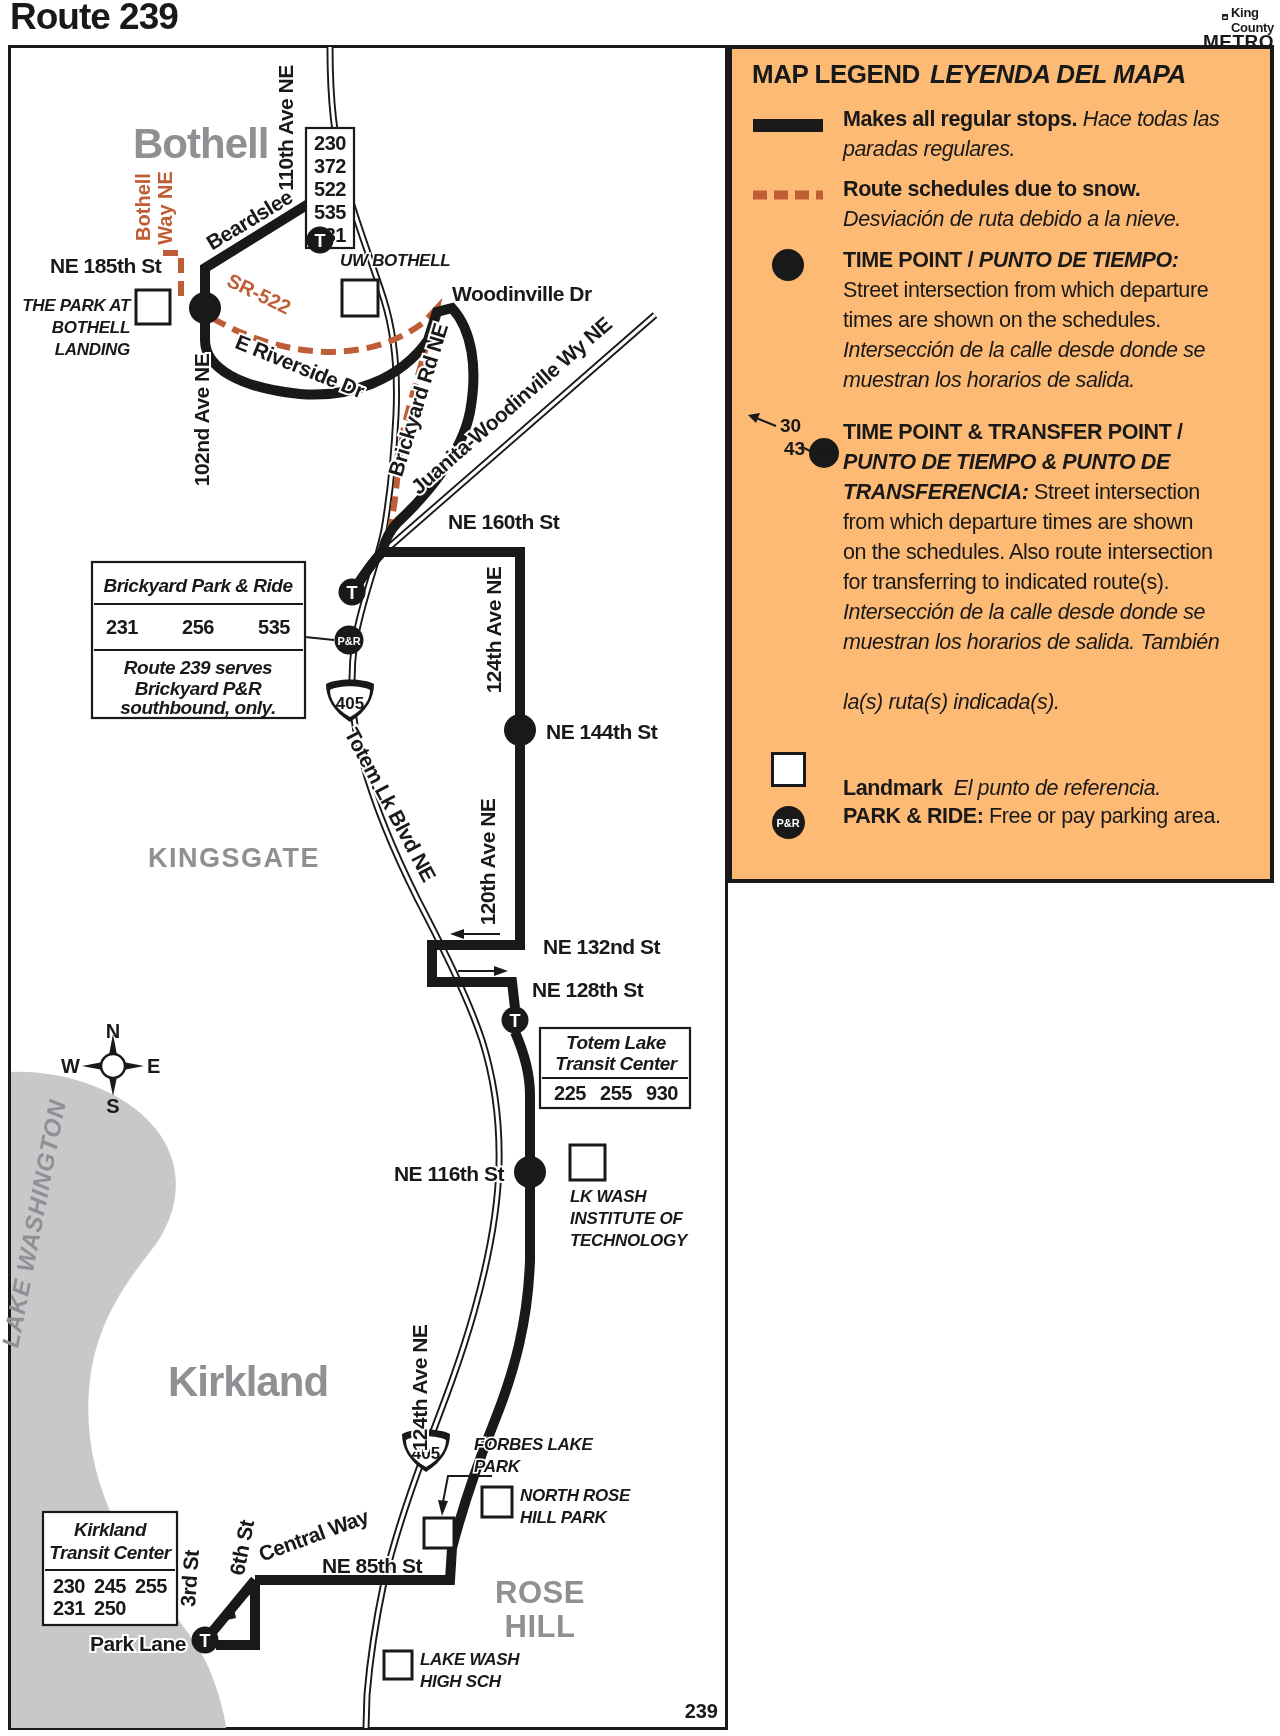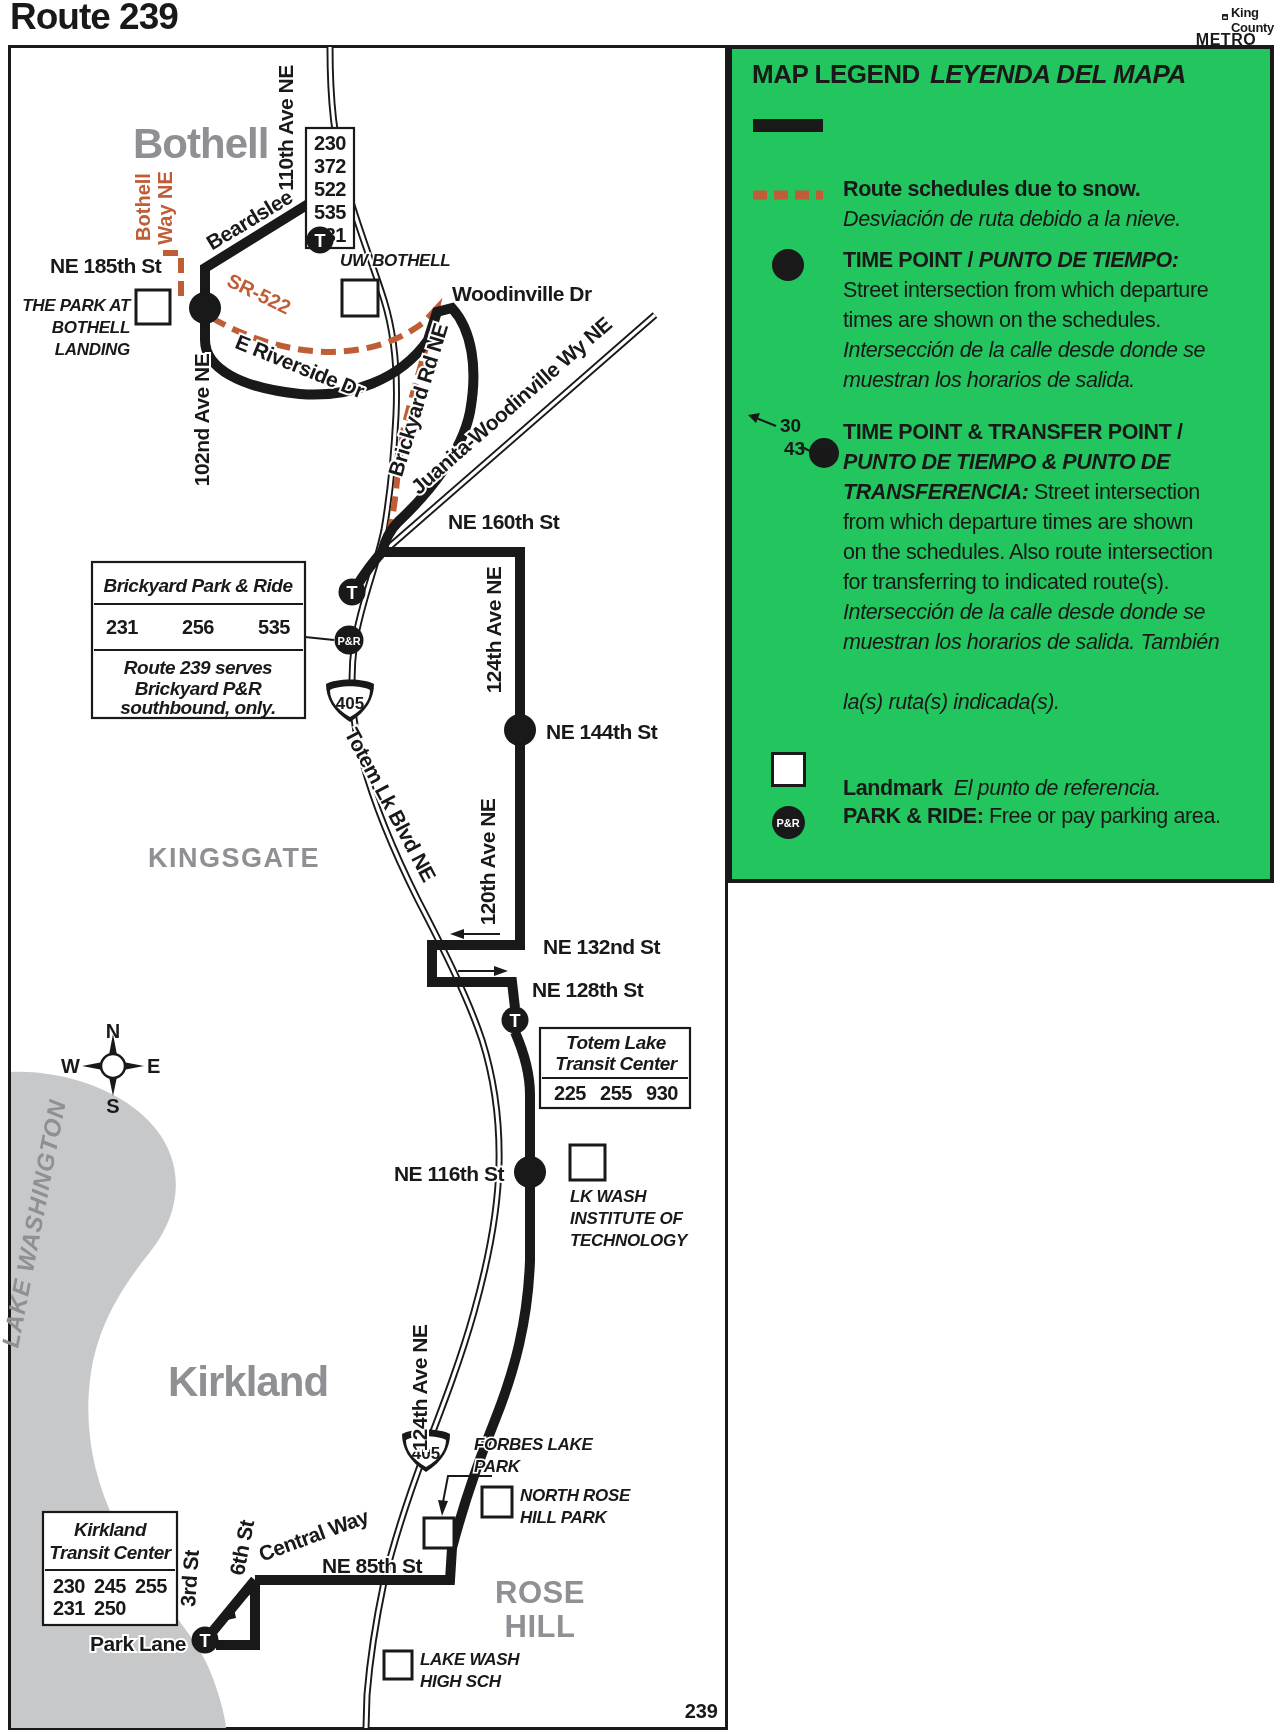--- a/index.html
+++ b/index.html
@@ -2,23 +2,23 @@
 <html><head>
 <meta charset="utf-8">
 <style>
   html,body{margin:0;padding:0;background:#fff;}
   body{width:1280px;height:1736px;position:relative;font-family:"Liberation Sans",sans-serif;color:#191919;}
   #page-title{position:absolute;left:10px;top:-4px;font-size:37px;font-weight:bold;letter-spacing:-1px;}
   
   #kc-logo{position:absolute;left:1178px;top:4px;width:96px;height:40px;}
   #kc-logo .kc-row{display:flex;align-items:flex-start;padding-left:44px;}
   #kc-logo .kc-name{font-size:13px;font-weight:bold;letter-spacing:-0.3px;margin-left:3px;margin-top:1px;}
-  #kc-logo .kc-metro{font-size:16px;font-weight:bold;letter-spacing:0.5px;text-align:center;margin-top:-4px;}
+  #kc-logo .kc-metro{font-size:19px;font-weight:bold;letter-spacing:0.5px;text-align:right;margin-top:-4px;}
   
-  #legend{position:absolute;left:728px;top:45px;width:546px;height:838px;border:4px solid #191919;background:#22c55e;box-sizing:border-box;}
+  #legend{position:absolute;left:728px;top:45px;width:546px;height:838px;border:4px solid #191919;background:#fdba74;box-sizing:border-box;}
   #legend .abs{position:absolute;}
   .lg-title{left:20px;top:10px;font-size:26px;font-weight:bold;letter-spacing:-0.5px;white-space:nowrap;}
   .lg-title .es{font-weight:bold;font-style:italic;margin-left:10px;}
   .lg-text{left:111px;width:425px;font-size:21.5px;line-height:30px;letter-spacing:-0.4px;}
   .b{font-weight:bold;}
   .i{font-style:italic;}
   .bi{font-weight:bold;font-style:italic;}
   .lg-icon{left:16px;width:80px;display:flex;justify-content:center;}
   .swatch-bar{width:70px;height:13px;background:#191919;}
   .lg-circle{width:32px;height:32px;border-radius:50%;background:#191919;}
@@ -251,20 +251,25 @@
 </div>
 
 <div id="legend">
   <div class="abs lg-title">
     <span class="b">MAP LEGEND</span><span class="es">LEYENDA DEL MAPA</span>
   </div>
 
   <div class="abs lg-icon" style="top:70px;">
       <div class="swatch-bar"></div>
     </div>
+  <div class="abs lg-text" style="top:55px;">
+    <span class="b">Makes all regular stops.</span>
+    <span class="i">Hace todas las</span><br>
+    <span class="i">paradas regulares.</span>
+  </div>
 
   <div class="abs lg-icon" style="top:140px;">
     <svg width="70" height="13" viewBox="0 0 70 13">
         <line x1="0" y1="6" x2="70" y2="6" stroke="#bf5d36" stroke-width="9" stroke-dasharray="14 7"></line>
       </svg>
   </div>
   <div class="abs lg-text" style="top:125px;">
     <span class="b">Route schedules due to snow.</span><br>
     <span class="i">Desviación de ruta debido a la nieve.</span>
   </div>

